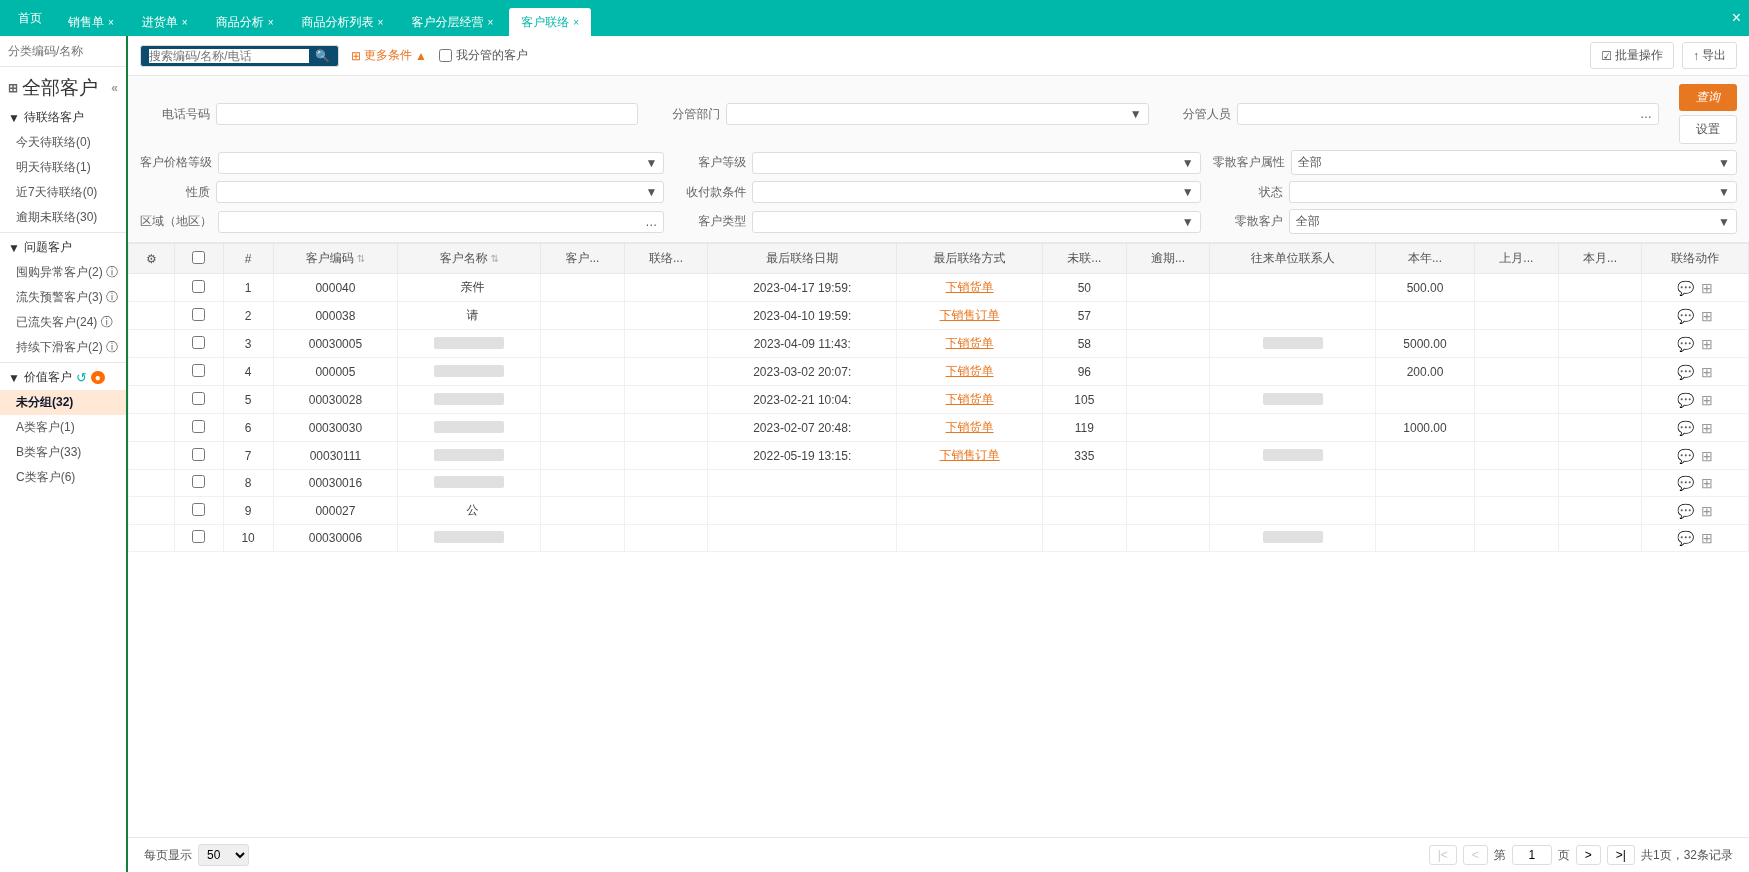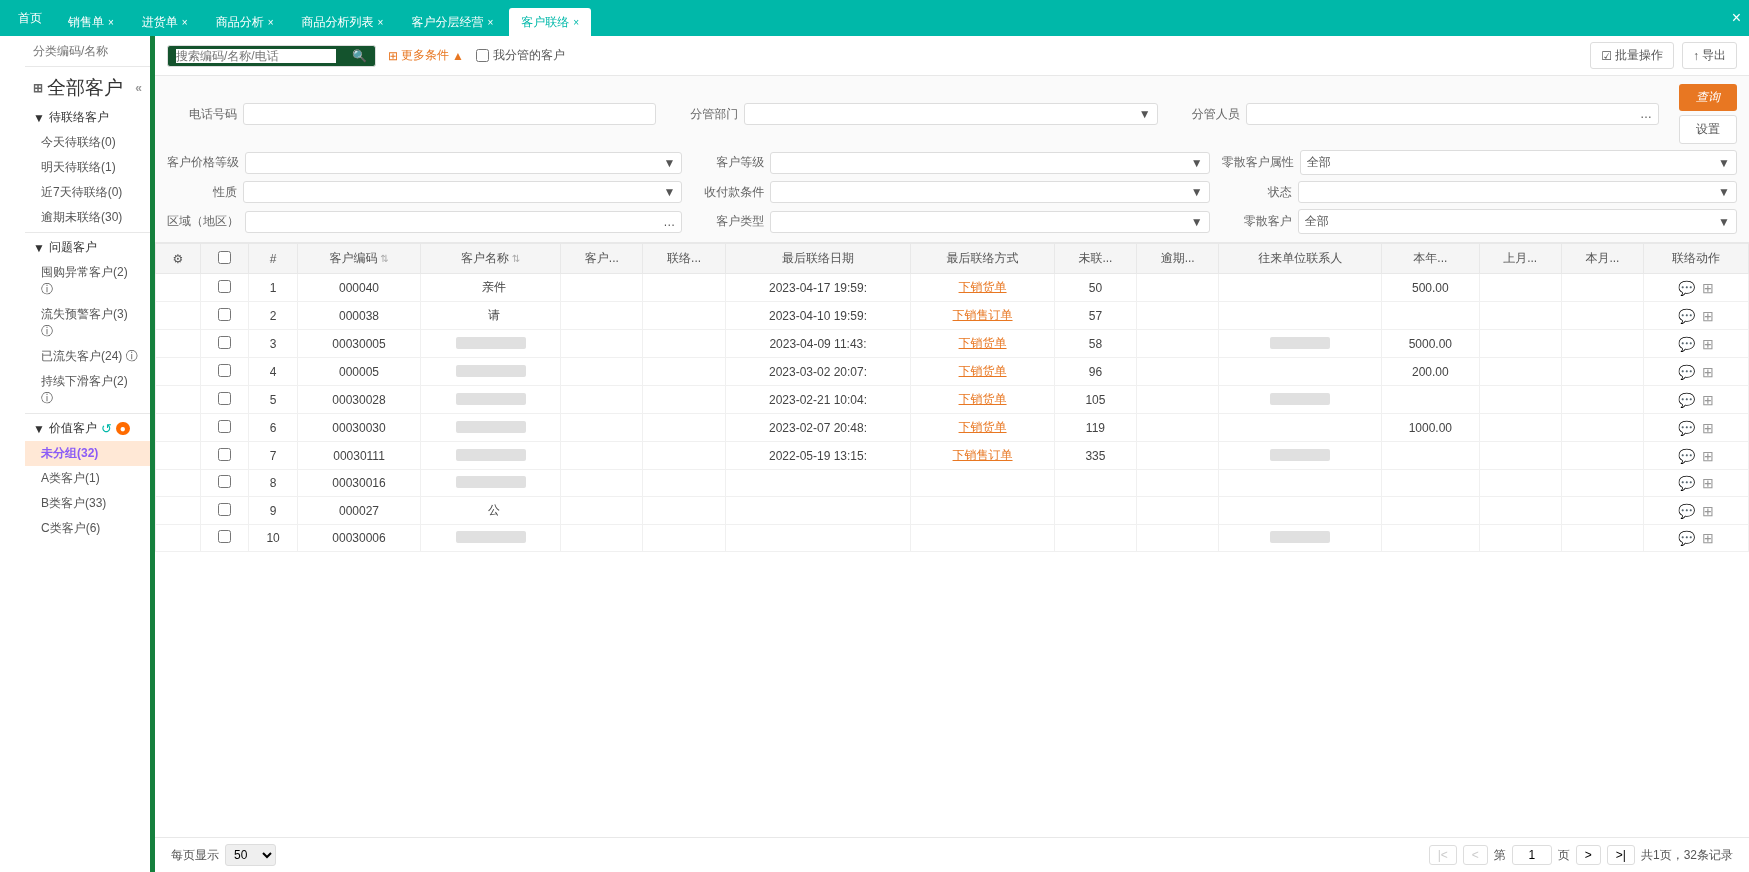--- a/index.html
+++ b/index.html
@@ -21,58 +21,58 @@
     }
     .nav-tab .close-x { font-size: 10px; color: inherit; cursor: pointer; }
     .nav-home { color: white; padding: 4px 10px; cursor: pointer; }
     .nav-close-all { margin-left: auto; color: white; cursor: pointer; font-size: 16px; }
 
     
     .main-layout { display: flex; height: calc(872px - 36px); }
 
     
     .sidebar {
-      width: 155px; background: white; border-right: 5px solid #15803d;
-      display: flex; flex-direction: column; overflow-y: auto; flex-shrink: 0; padding-left: 25px;
+      width: 128px; background: white; border-right: 2px solid #15803d;
+      display: flex; flex-direction: column; overflow-y: auto; flex-shrink: 0;
     }
     .sidebar-search {
       display: flex; align-items: center; padding: 8px;
       border-bottom: 1px solid #e8e8e8; gap: 4px;
     }
     .sidebar-search input {
       flex: 1; border: none; outline: none; font-size: 12px; color: #666;
     }
     .sidebar-section-header {
       display: flex; align-items: center; padding: 8px 8px 4px;
       font-weight: bold; color: #333; justify-content: space-between;
     }
     .sidebar-group-label {
       padding: 4px 8px; color: #333; font-size: 12px; cursor: pointer;
       display: flex; align-items: center; gap: 4px;
     }
     .sidebar-item {
       padding: 4px 8px 4px 16px; color: #555; cursor: pointer;
       display: flex; align-items: center; gap: 4px;
     }
-    .sidebar-item.active { background: #ffe8d6; color: #8b5cf6; font-weight: bold; }
+    .sidebar-item.active { background: #ffe8d6; color: #0f172a; font-weight: bold; }
     .sidebar-divider { height: 1px; background: #e8e8e8; margin: 2px 0; }
 
     
     .content-area { flex: 1; display: flex; flex-direction: column; overflow: hidden; }
 
     
     .filter-bar {
       background: white; padding: 6px 12px;
       display: flex; align-items: center; gap: 12px;
       border-bottom: 1px solid #e8e8e8; flex-shrink: 0;
     }
     .filter-search {
-      display: flex; align-items: center; gap: 16px;
+      display: flex; align-items: center; gap: 6px;
       border: 1px solid #ddd; border-radius: 3px; padding: 3px 8px;
-      background: #14532d;
+      background: #0c4a6e;
     }
     .filter-search input { border: none; outline: none; width: 160px; font-size: 12px; color: #999; }
     .filter-more { color: #e87722; cursor: pointer; display: flex; align-items: center; gap: 3px; }
     .filter-checkbox { display: flex; align-items: center; gap: 4px; cursor: pointer; color: #555; }
     .filter-checkbox input { margin: 0; }
     .filter-actions { margin-left: auto; display: flex; gap: 8px; }
     .btn-batch { border: 1px solid #ddd; background: white; padding: 4px 10px; border-radius: 3px; cursor: pointer; color: #555; display: flex; align-items: center; gap: 3px; }
     .btn-export { border: 1px solid #ddd; background: white; padding: 4px 10px; border-radius: 3px; cursor: pointer; color: #555; display: flex; align-items: center; gap: 3px; }
 
     

